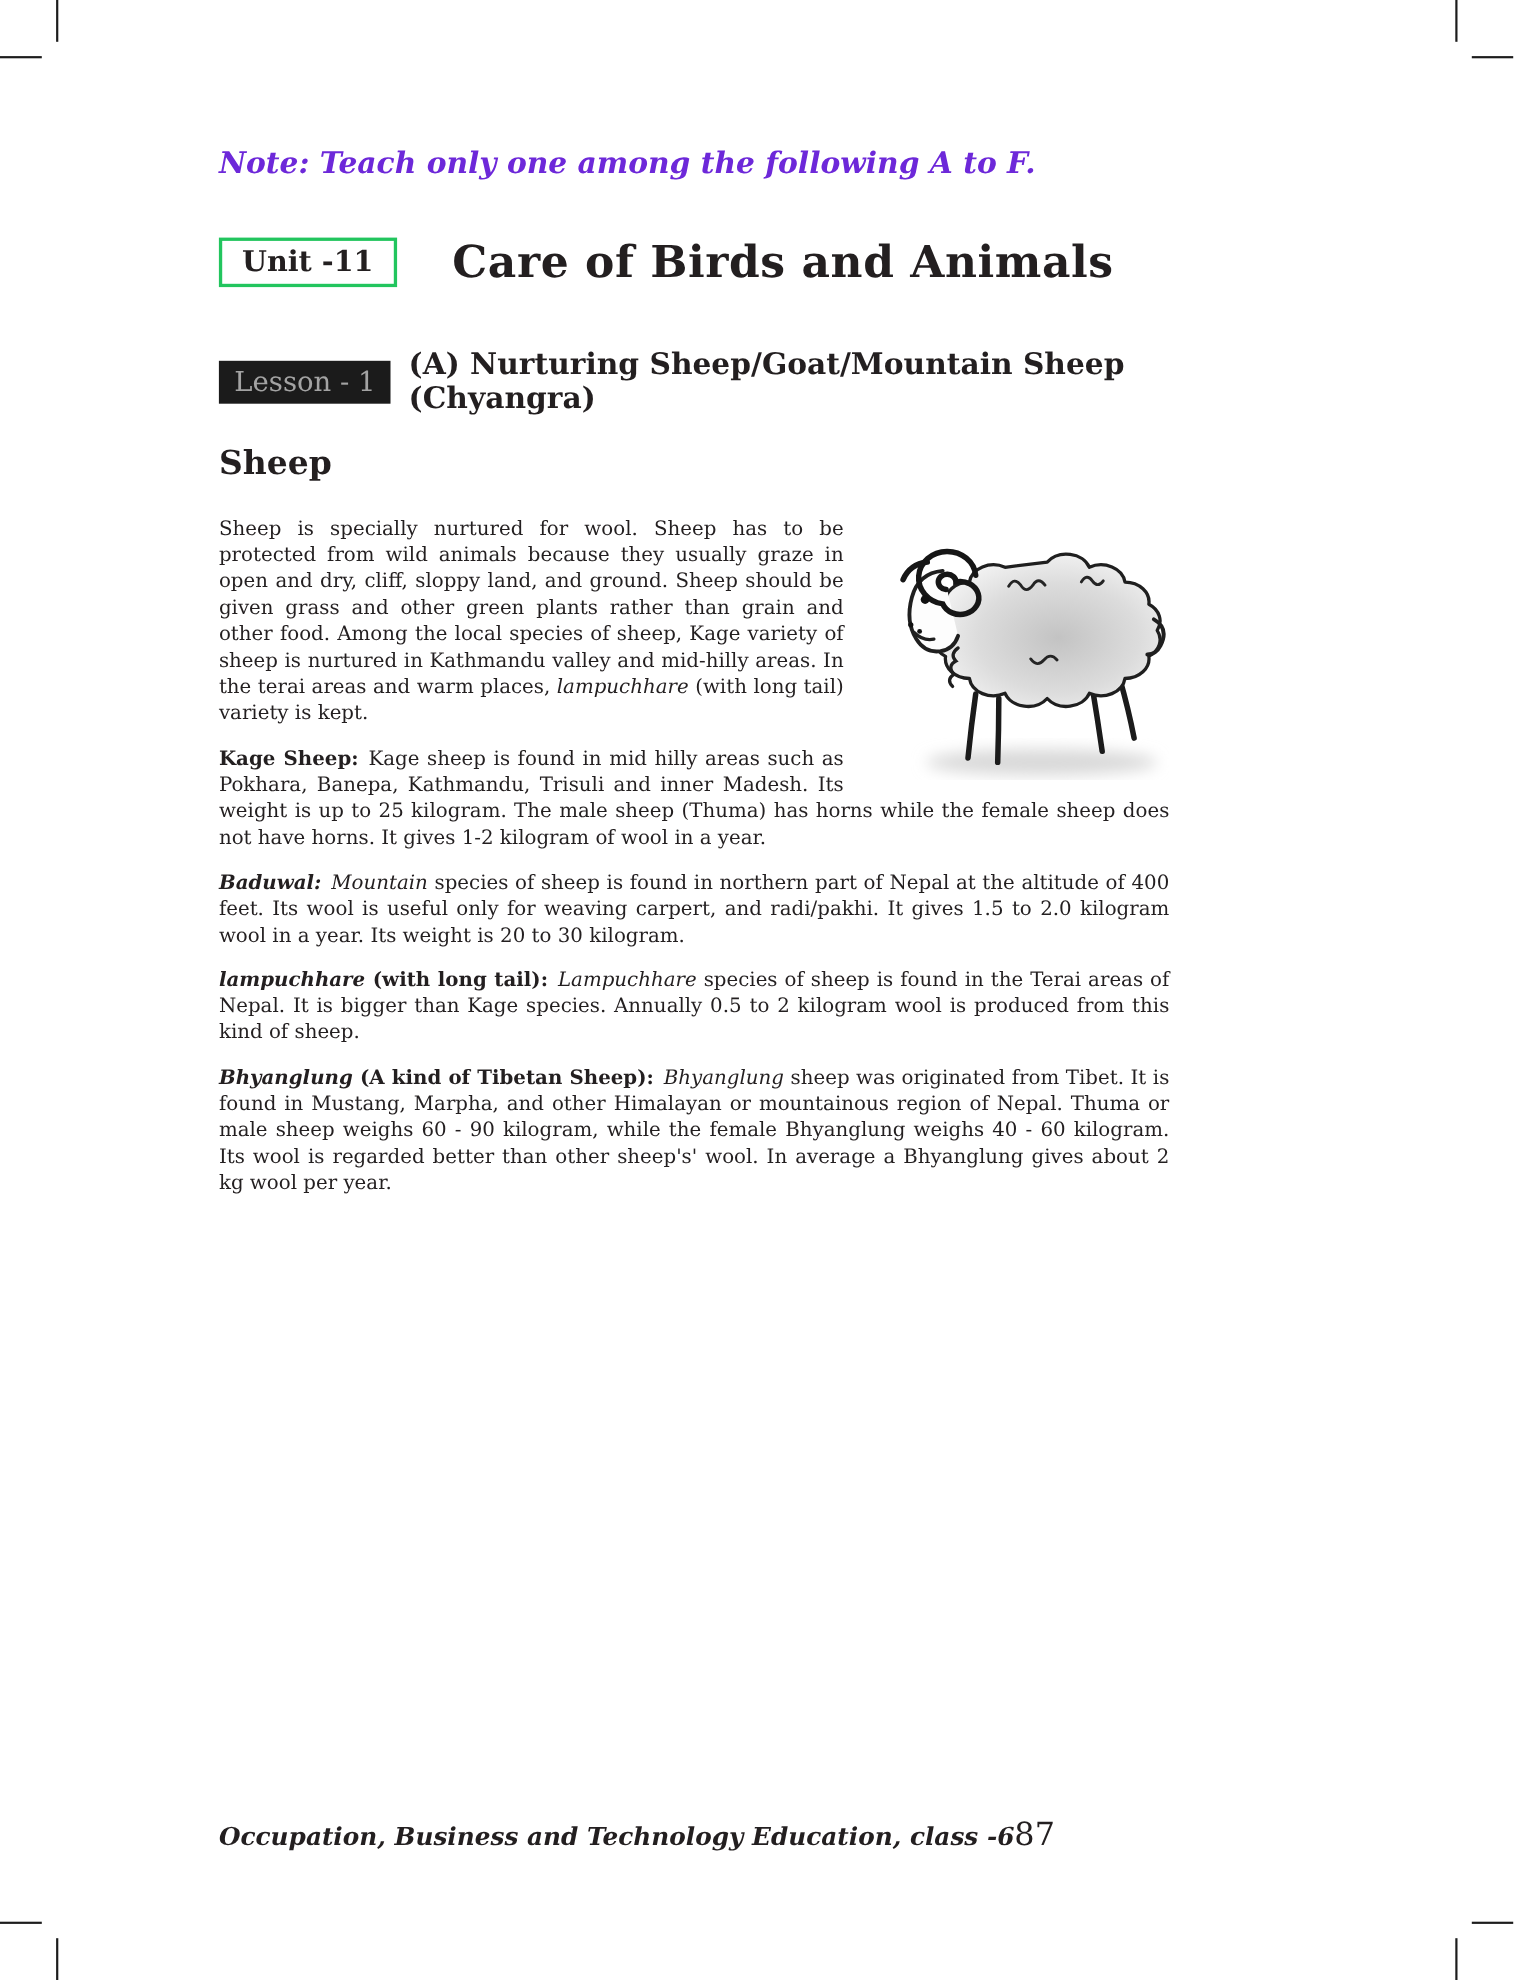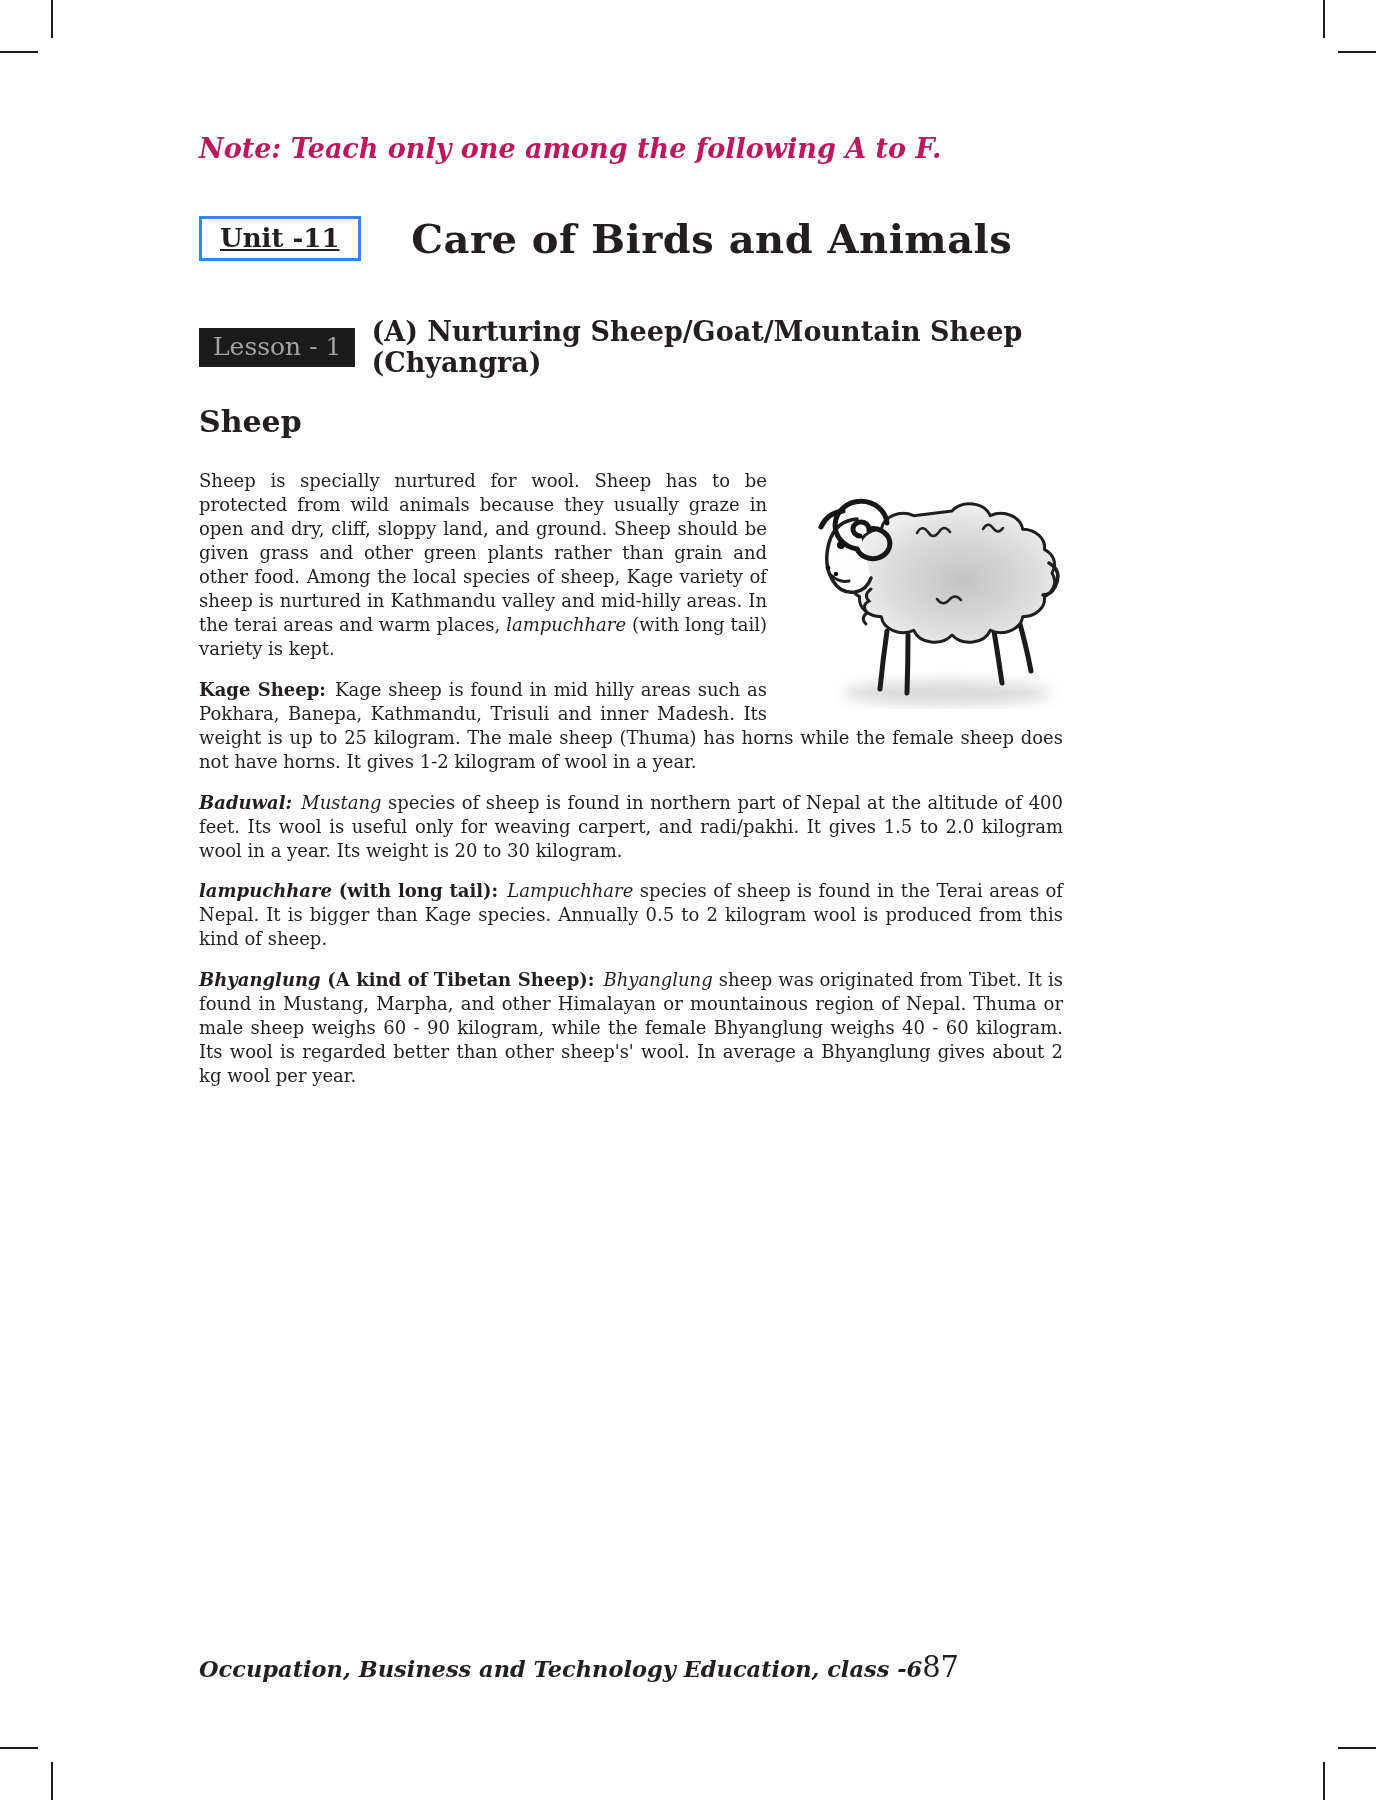--- a/index.html
+++ b/index.html
@@ -17,38 +17,37 @@
   .crop.v{width:2px;height:38px;}
   .crop.h{width:38px;height:2px;}
 
   .content{
     position:absolute;
     left:199px;
     top:133px;
     width:864px;
   }
   .note{
-    color:#be185d;
+    color:#6d28d9;
     font-weight:bold;
     font-style:italic;
     font-size:27px;
     line-height:1.2;
   }
   .unit-row{
     display:flex;
     align-items:center;
     margin-top:50px;
   }
   .unit-box{
-    border:3px solid #3b82f6;
+    border:3px solid #22c55e;
     padding:4px 18px 5px 18px;
     font-weight:bold;
     font-size:26px;
     white-space:nowrap;
-    text-decoration:underline;
   }
   .page-title{
     flex:1;
     text-align:center;
     font-weight:bold;
     font-size:40px;
     letter-spacing:.5px;
   }
   .lesson-row{
     display:flex;
@@ -185,21 +184,21 @@
           <circle cx="41" cy="97" r="2.4" fill="#111"></circle>
           <circle cx="49" cy="103" r="2.2" fill="#111"></circle>
 
           <path d="M84,118 q-8,6 -2,12 q-8,4 -2,12 q-7,5 -1,11" fill="none" stroke="#1f1f1f" stroke-width="3" stroke-linecap="round"></path>
         </svg>
       </span><span>Sheep is specially nurtured for wool.  Sheep has to be protected from wild animals because they usually graze in open and dry, cliff, sloppy land, and ground.  Sheep should be given grass and other green plants rather than grain and other food.  Among the local species of sheep, Kage variety of sheep is nurtured in Kathmandu valley and mid-hilly areas.  In the terai areas and warm places, </span><span class="it">lampuchhare</span><span> (with long tail) variety is kept.</span>
     </p>
 
     <p class="body-para"><span class="runin">Kage Sheep:</span><span>Kage sheep is found in mid hilly areas such as Pokhara, Banepa, Kathmandu, Trisuli and inner Madesh.  Its weight is up to 25 kilogram.  The male sheep (Thuma) has horns while the female sheep does not have horns.  It gives 1-2 kilogram of wool in a year.</span></p>
 
-    <p class="body-para"><span class="runin bi">Baduwal:</span><span class="it">Mustang</span><span> species of sheep is found in northern part of Nepal at the altitude of 400 feet.  Its wool is useful only for weaving carpert, and radi/pakhi.  It gives 1.5 to 2.0 kilogram wool in a year.  Its weight is 20 to 30 kilogram.</span></p>
+    <p class="body-para"><span class="runin bi">Baduwal:</span><span class="it">Mountain</span><span> species of sheep is found in northern part of Nepal at the altitude of 400 feet.  Its wool is useful only for weaving carpert, and radi/pakhi.  It gives 1.5 to 2.0 kilogram wool in a year.  Its weight is 20 to 30 kilogram.</span></p>
 
     <p class="body-para"><span class="runin"><span class="bi">lampuchhare</span><b> (with long tail):</b></span><span class="it">Lampuchhare</span><span> species of sheep is found in the Terai areas of Nepal.  It is bigger than Kage species.  Annually 0.5 to 2 kilogram wool is produced from this kind of sheep.</span></p>
 
     <p class="body-para"><span class="runin"><span class="bi">Bhyanglung</span><b> (A kind of Tibetan Sheep):</b></span><span class="it">Bhyanglung</span><span> sheep was originated from Tibet.  It is found in Mustang, Marpha, and other Himalayan or mountainous region of Nepal.  Thuma or male sheep weighs 60 - 90 kilogram, while the female Bhyanglung weighs 40 - 60 kilogram.  Its wool is regarded better than other sheep's' wool.  In average a Bhyanglung gives about 2 kg wool per year.</span></p>
 
   </div>
 
   <div class="footer">
     <div class="footer-text">Occupation, Business and Technology Education, class -6</div>
     <div class="page-num">87</div>

